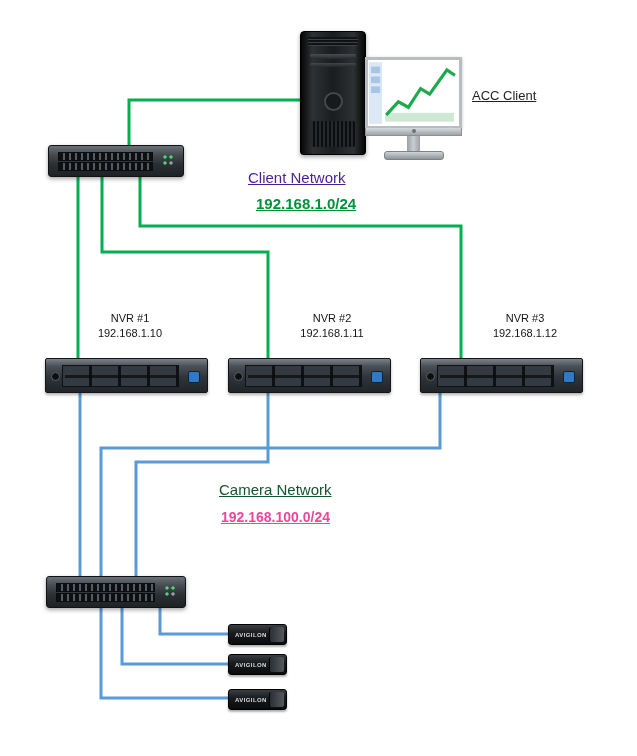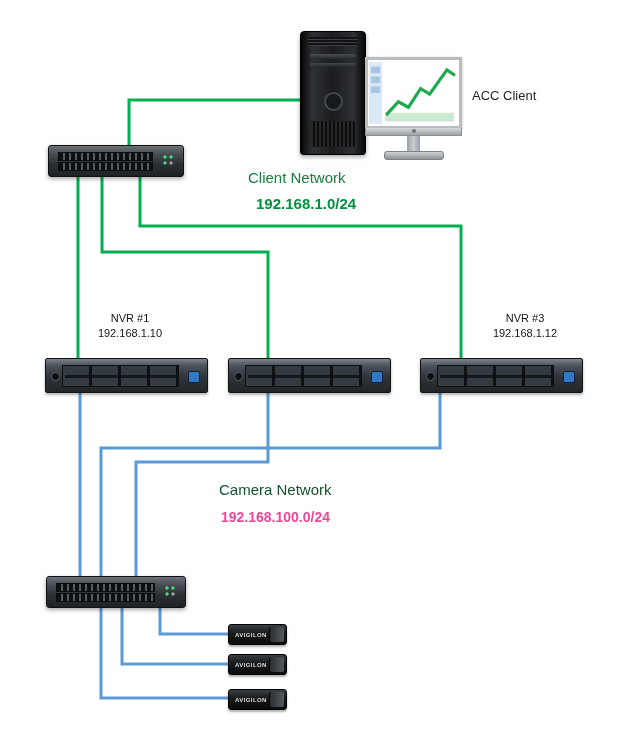--- a/index.html
+++ b/index.html
@@ -3,21 +3,21 @@
 <meta charset="utf-8">
 <style>
   html,body{margin:0;padding:0;background:#ffffff;}
   .canvas{
     position:relative;width:637px;height:756px;background:#ffffff;overflow:hidden;
     font-family:"Liberation Sans",sans-serif;
   }
   .wires{position:absolute;left:0;top:0;width:637px;height:756px;z-index:1;}
 
   
-  .lbl{position:absolute;z-index:3;white-space:nowrap;}
+  .lbl{position:absolute;z-index:3;white-space:nowrap;text-decoration:underline;}
   .bold{font-weight:bold;}
   .nvr-label{position:absolute;z-index:3;width:104px;text-align:center;font-size:11px;line-height:15px;color:#141414;}
 
   
   .switch{
     position:absolute;z-index:2;border-radius:3px;
     background:linear-gradient(180deg,#6a7177 0%,#464c52 28%,#2b3034 60%,#1e2225 100%);
     border:1px solid #101214;box-shadow:0 2px 4px rgba(0,0,0,.35);
   }
   .sw-ports{
@@ -165,26 +165,30 @@
       </svg>
     </div>
     <div class="mon-chin">
       <span class="mon-dot"></span>
     </div>
     <div class="mon-neck"></div>
     <div class="mon-base"></div>
   </div>
 
   <div class="lbl" style="left:472px;top:88px;font-size:13px;color:#1f1f1f">ACC Client</div>
-  <div class="lbl" style="left:248px;top:169px;font-size:15px;color:#15803d">Client Network</div>
+  <div class="lbl" style="left:248px;top:169px;font-size:15px;color:#4c1d95">Client Network</div>
   <div class="lbl bold" style="left:256px;top:195px;font-size:15px;color:#00913D">192.168.1.0/24</div>
 
   <div class="nvr-label" style="left:78px;top:311px">
     <div>NVR #1</div>
     <div>192.168.1.10</div>
+  </div>
+  <div class="nvr-label" style="left:280px;top:311px">
+    <div>NVR #2</div>
+    <div>192.168.1.11</div>
   </div>
   <div class="nvr-label" style="left:473px;top:311px">
     <div>NVR #3</div>
     <div>192.168.1.12</div>
   </div>
 
   <div class="nvr" style="left:45px;top:358px">
     <div class="nvr-pwr"></div>
     <div class="nvr-bays"></div>
     <div class="nvr-badge"></div>

